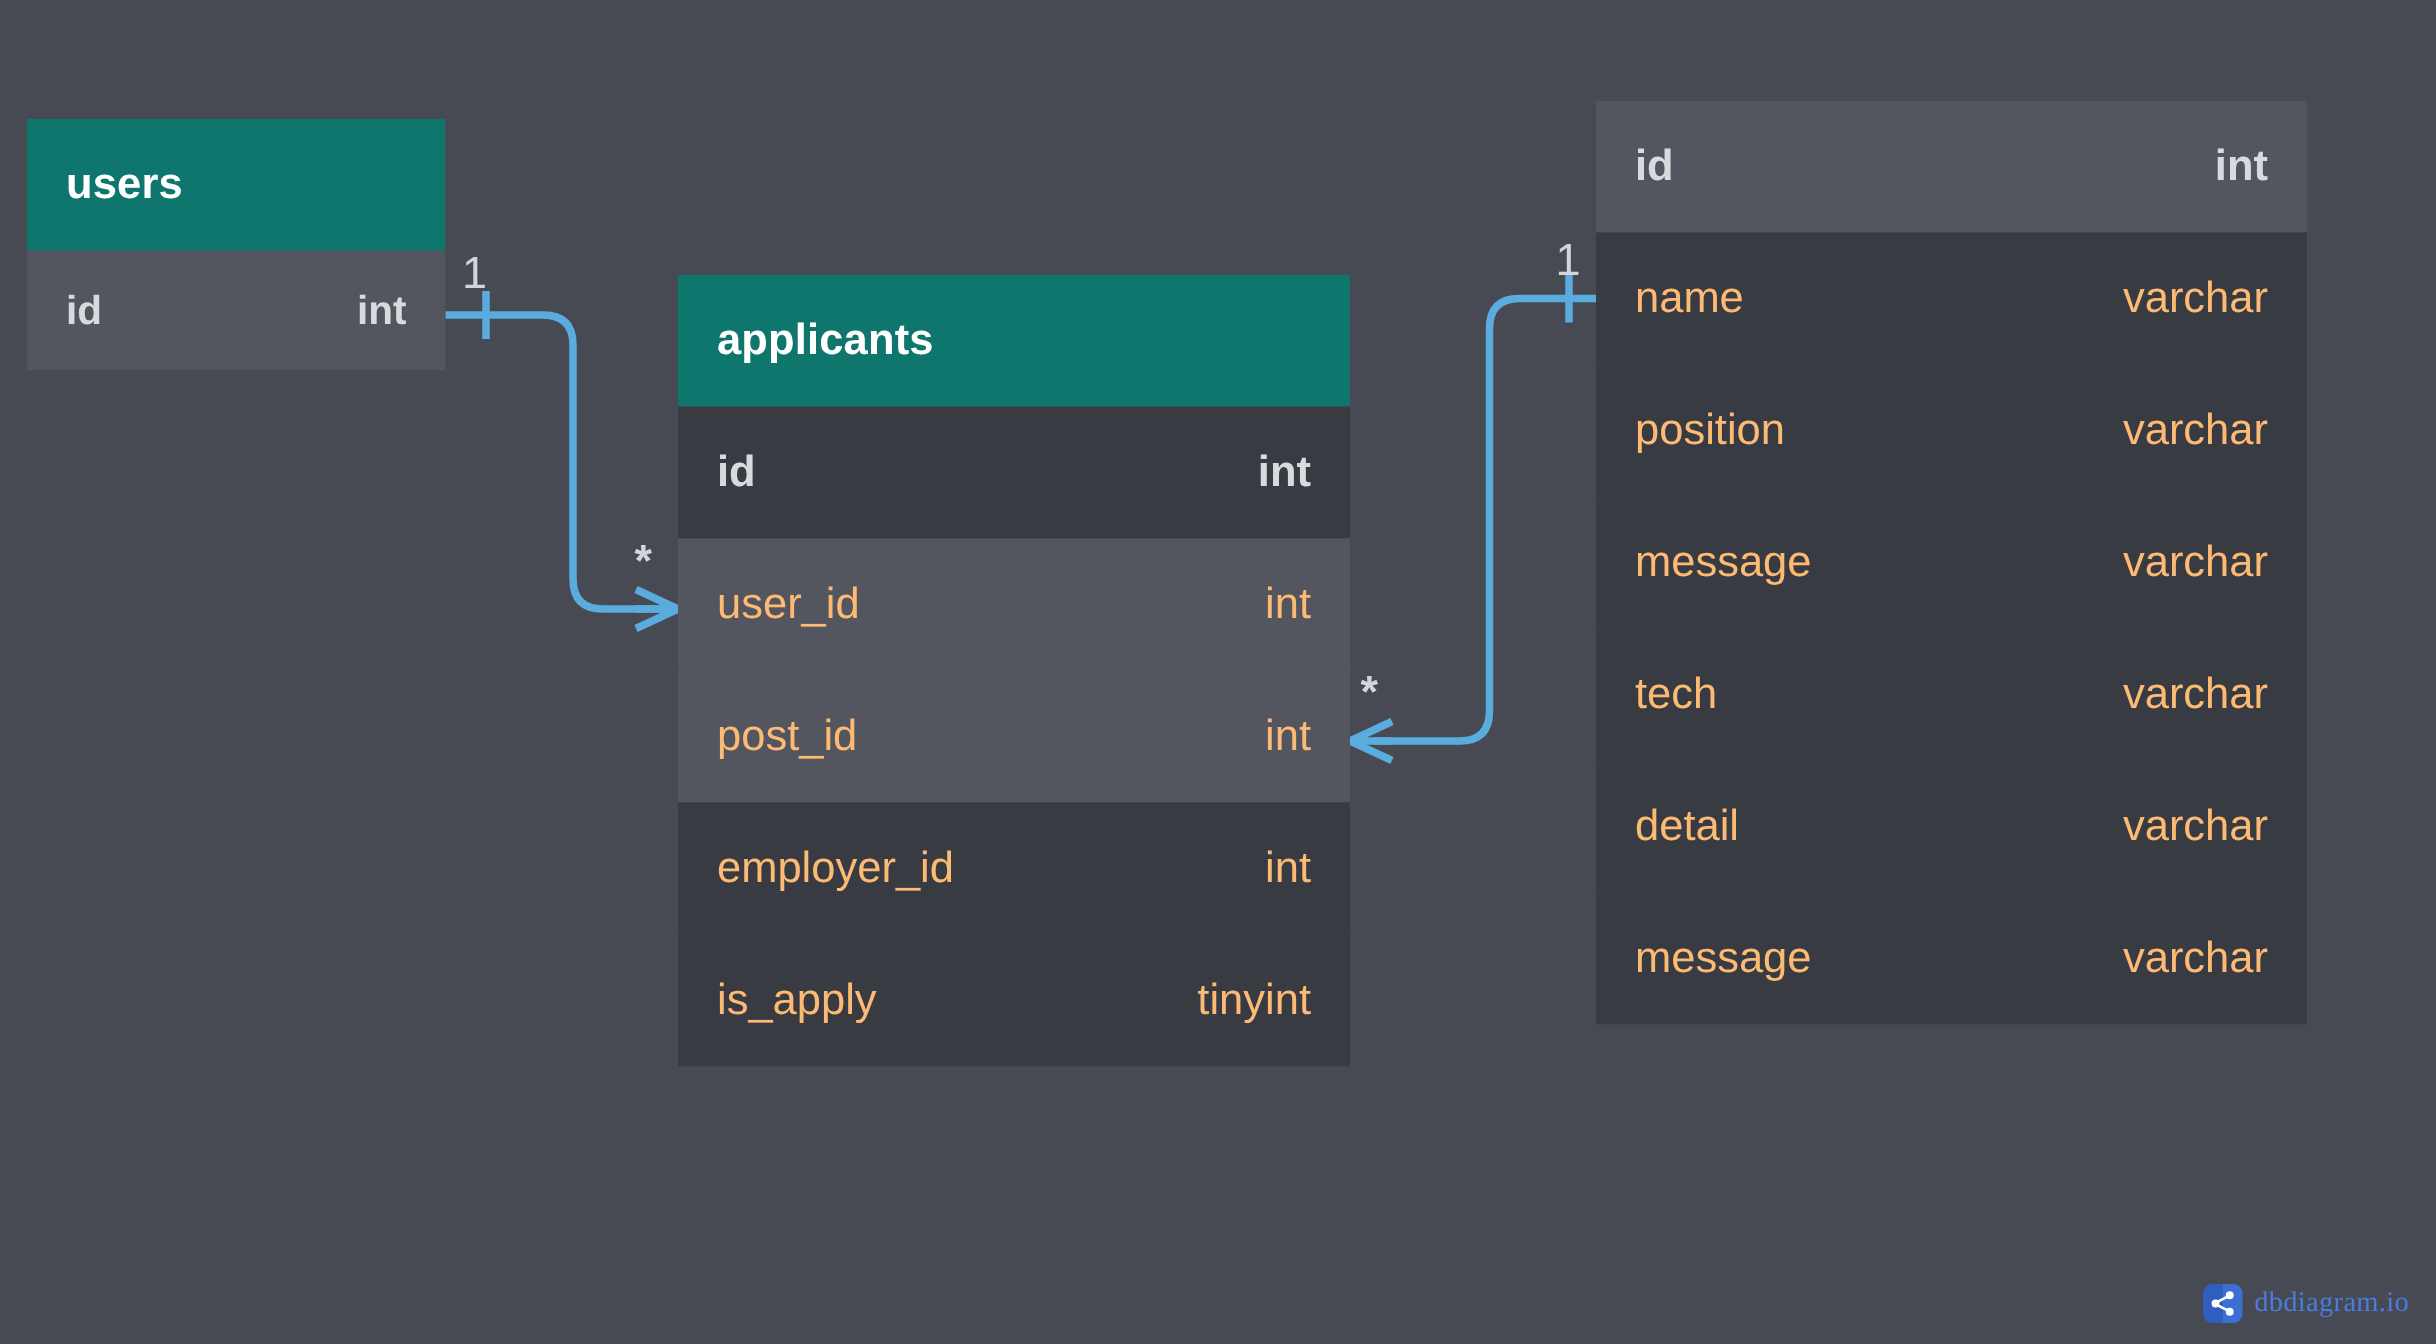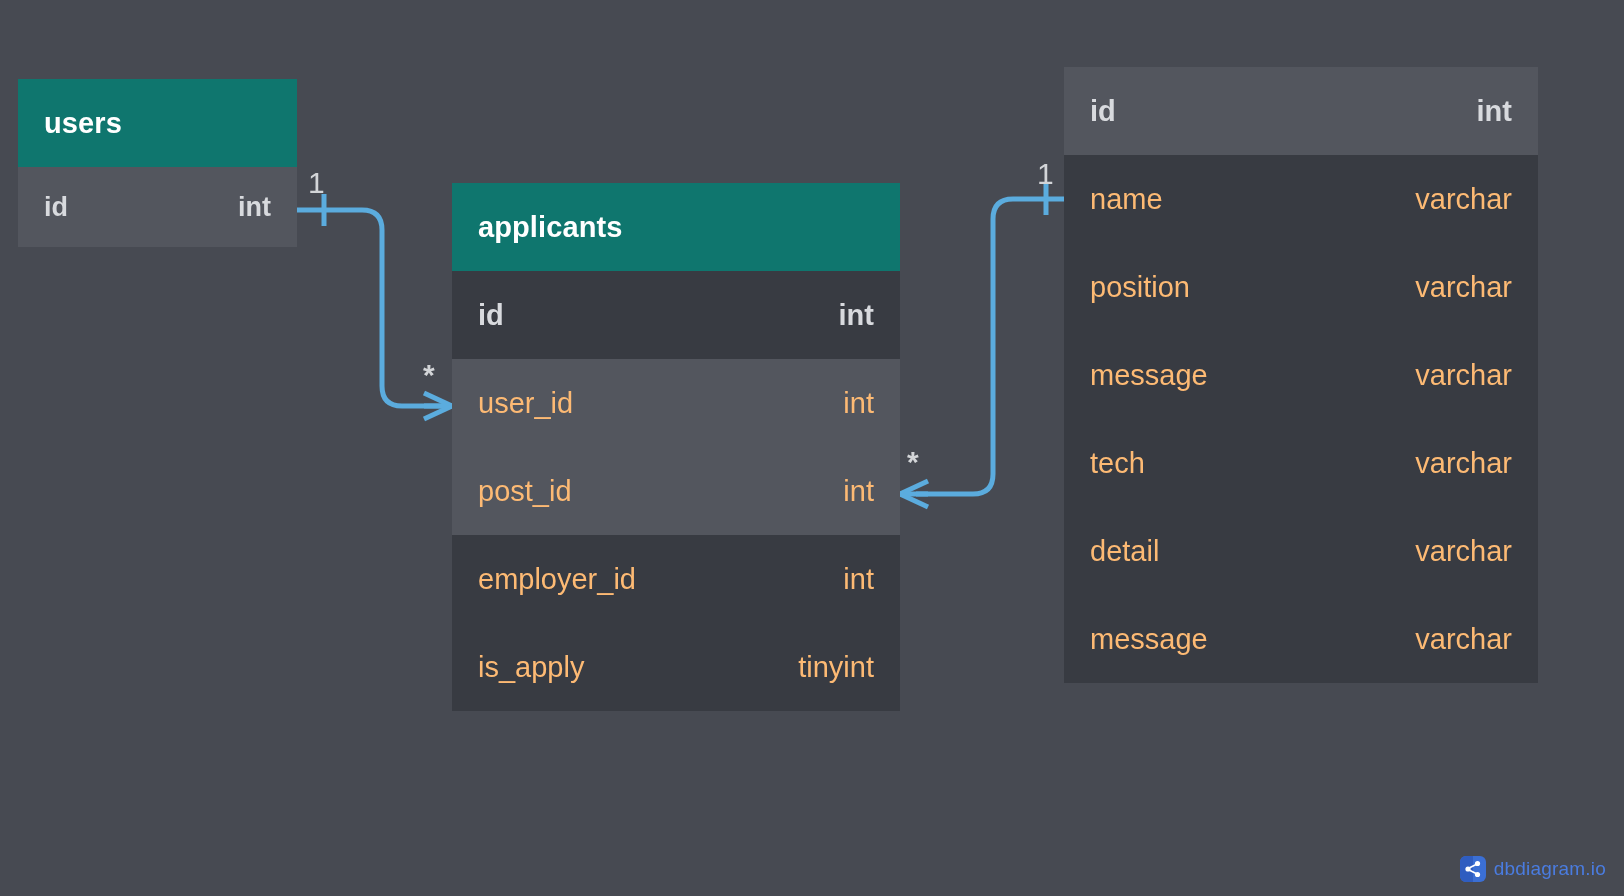--- a/index.html
+++ b/index.html
@@ -146,21 +146,21 @@
     height: 100%;
     background: #2f5dc0;
   }
   #watermark .wm-logo svg {
     position: absolute;
     left: 0; top: 0;
   }
   #watermark .wm-text {
     color: #4a7ce0;
     font-size: 19px;
-    font-family: Liberation Sans, sans-serif;
+    font-family: Liberation Serif, serif;
     letter-spacing: 0.2px;
   }
 </style>
 </head>
 <body>
 
 <div id="canvas">
 
   <svg id="connectors" viewBox="0 0 1624 896" width="1624" height="896">
 

